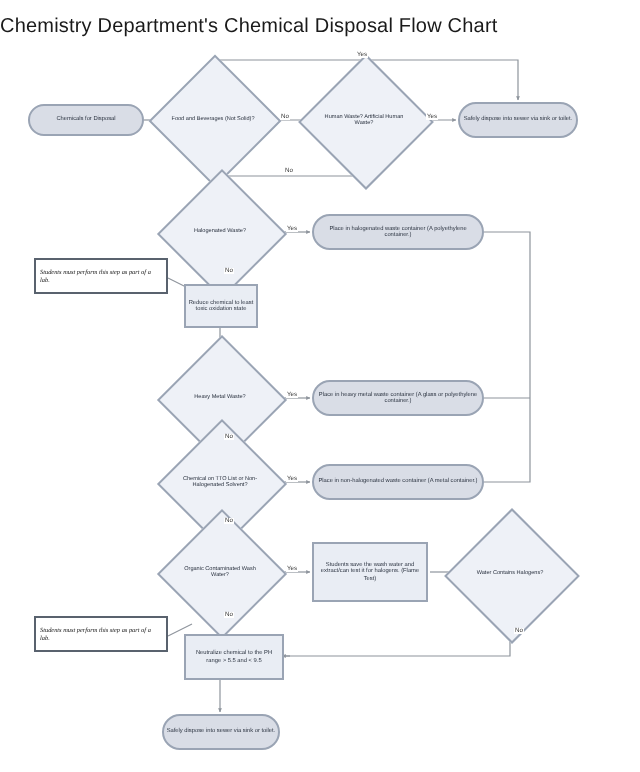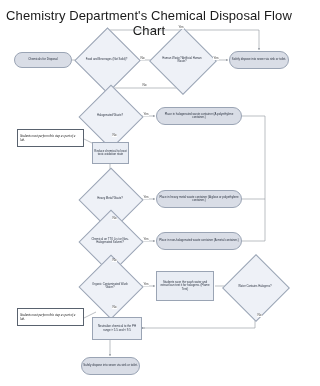--- a/index.html
+++ b/index.html
@@ -3,22 +3,22 @@
 <meta charset="utf-8">
 <style>
   html,body{margin:0;padding:0;}
   body{
     width:298px;height:386px;background:#ffffff;
     font-family:"Liberation Sans", sans-serif;
     overflow:hidden;position:relative;
   }
   #chart{position:absolute;left:0;top:0;width:298px;height:386px;}
   .title{
-    position:absolute;left:0;top:8px;width:298px;text-align:center;
-    font-size:13px;color:#1a1a1a;letter-spacing:.1px;
+    position:absolute;left:0;top:8px;width:298px;
+    font-size:10px;color:#1a1a1a;letter-spacing:.1px;
   }
   
   .node{position:absolute;box-sizing:border-box;display:flex;
         align-items:center;justify-content:center;text-align:center;}
   .node .txt{display:block;line-height:1.12;color:#2b3340;
              font-size:2.9px;padding:0 1px;word-break:break-word;}
   .terminal{background:#d9dde6;border:0.5px solid #9aa4b4;border-radius:999px;}
   .process{background:#e9edf4;border:0.5px solid #9aa4b4;}
   .diamond-wrap{position:absolute;}
   .diamond-shape{position:absolute;left:0;top:0;width:100%;height:100%;

